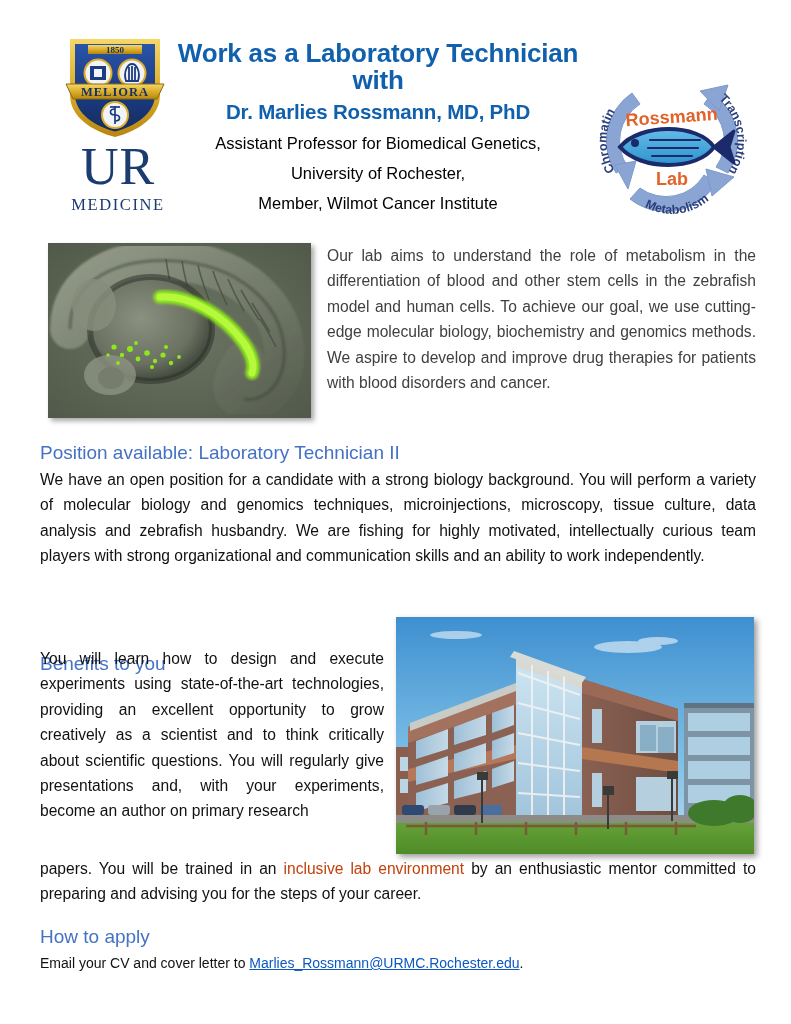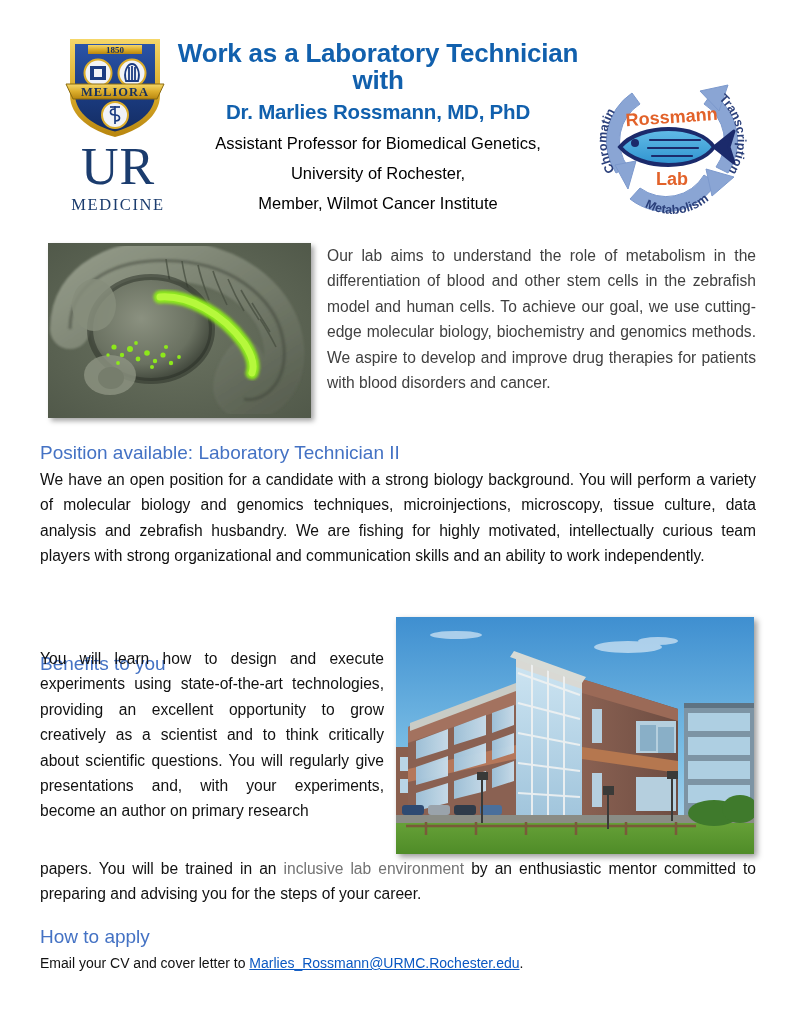--- a/index.html
+++ b/index.html
@@ -153,21 +153,21 @@
   }
   .sec-benefits-tail {
     position: absolute;
     left: 40px; top: 856px;
     width: 716px;
     font-size: 15.6px;
     line-height: 25.4px;
     text-align: justify;
     color: #111;
   }
-  .hl-blue { color: #737373; }
+  .hl-blue { color: #c2410c; }
 
   .sec-apply-head {
     position: absolute;
     left: 40px; top: 925px;
     width: 400px;
   }
   .sec-apply-body {
     position: absolute;
     left: 40px; top: 951px;
     width: 716px;

